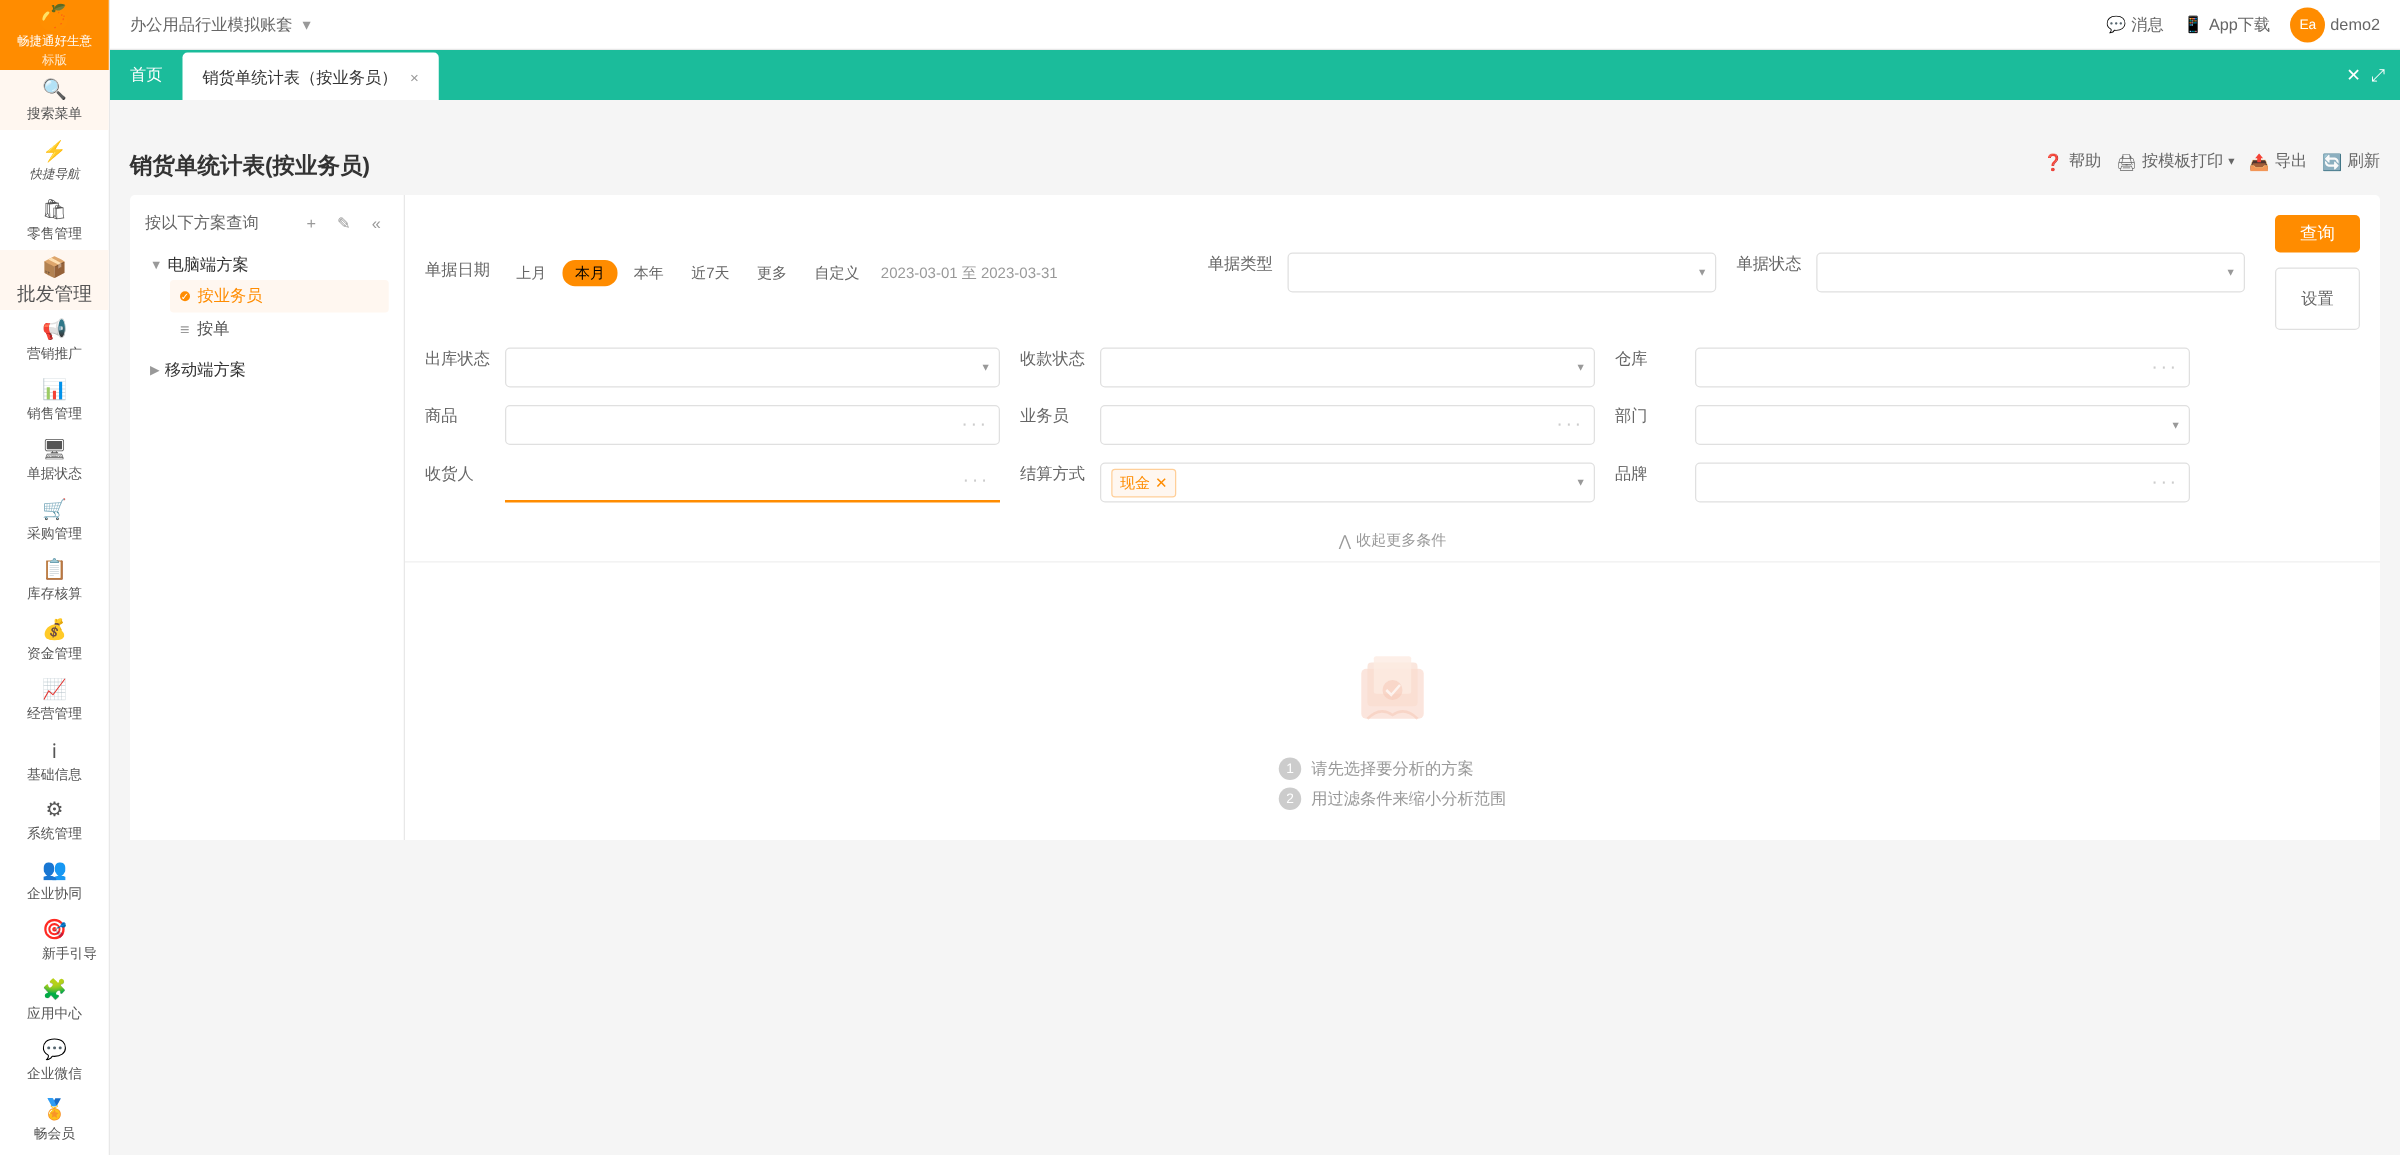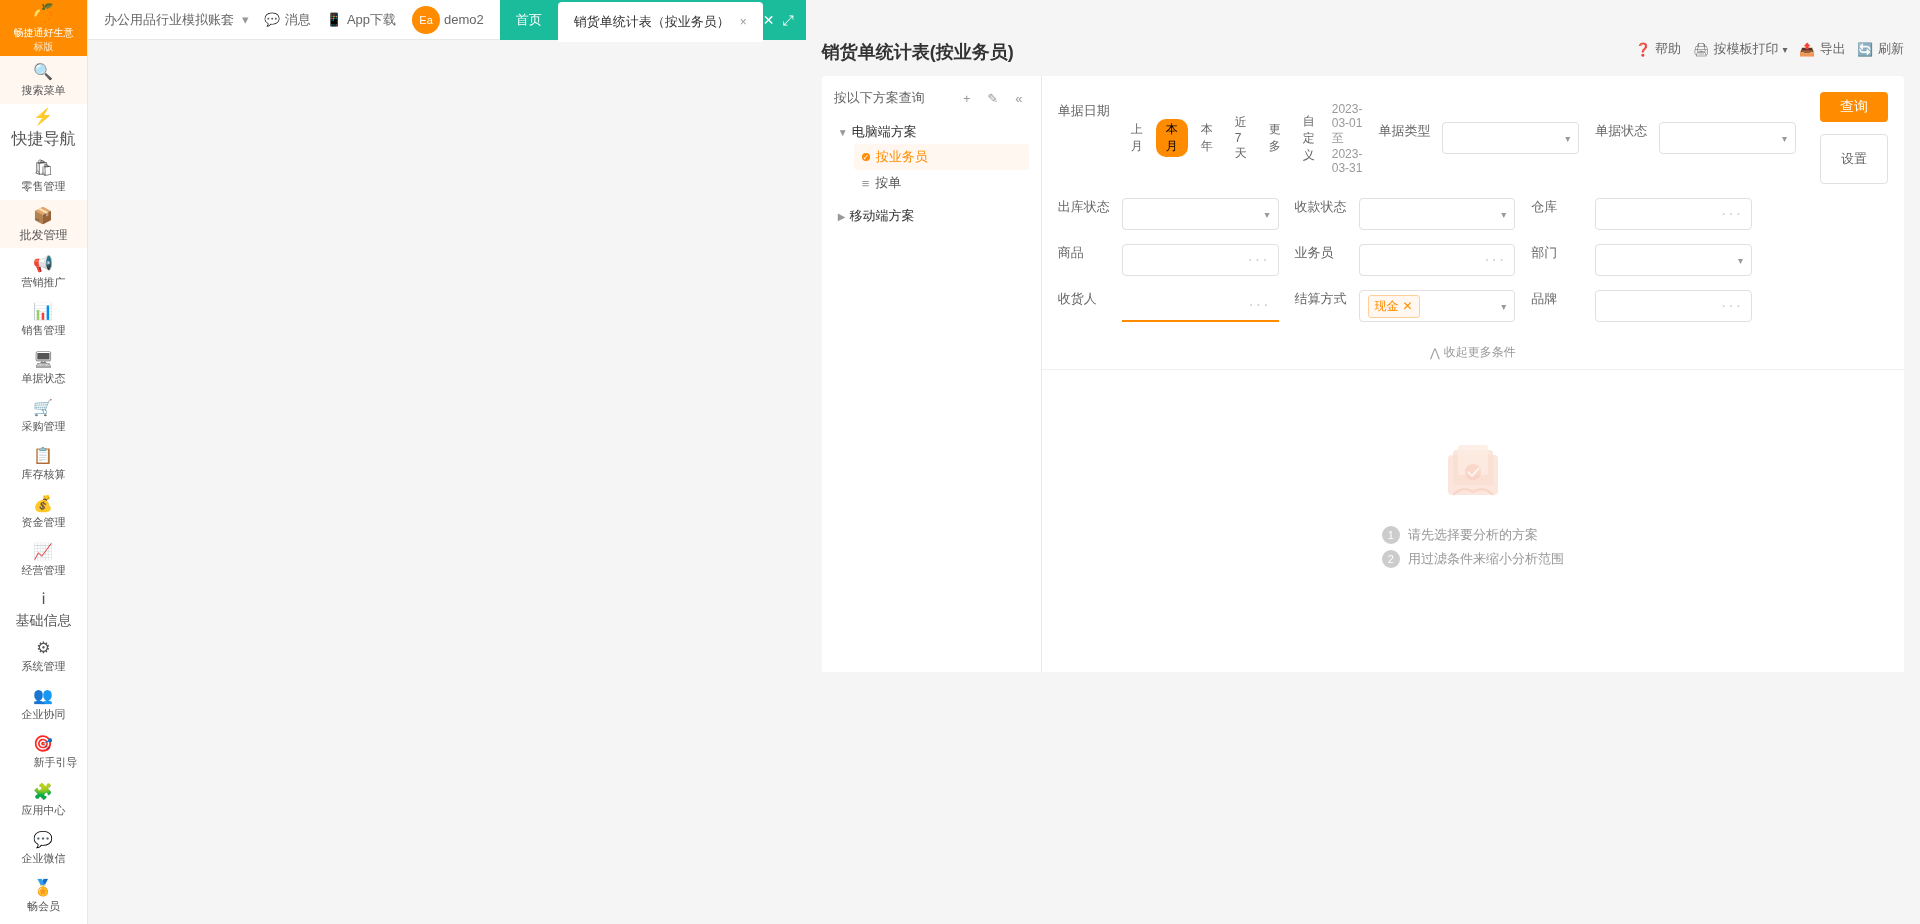--- a/index.html
+++ b/index.html
@@ -7,21 +7,21 @@
 
     
     .sidebar { width: 88px; background: #fff; border-right: 1px solid #e8e8e8; display: flex; flex-direction: column; align-items: center; padding-top: 0; height: 924px; overflow: hidden; }
     .sidebar-logo { width: 88px; height: 56px; background: #ff8c00; display: flex; flex-direction: column; align-items: center; justify-content: center; color: #fff; font-size: 11px; flex-shrink: 0; }
     .sidebar-logo-icon { font-size: 20px; margin-bottom: 2px; }
     .sidebar-search { color: #ff8c00; background: #fff7f0; }
     .sidebar-menu-item { width: 88px; height: 48px; display: flex; flex-direction: column; align-items: center; justify-content: center; cursor: pointer; color: #555; font-size: 12px; gap: 3px; }
     .sidebar-menu-item .icon { font-size: 16px; }
 
     
-    .main { flex: 1; display: flex; height: 672px; overflow: hidden; }
+    .main { flex: 1; display: flex; flex-direction: column; height: 672px; overflow: hidden; }
 
     
     .topbar { height: 40px; background: #fff; border-bottom: 1px solid #e8e8e8; display: flex; align-items: center; padding: 0 16px; gap: 16px; justify-content: space-between; }
     .topbar-left { display: flex; align-items: center; gap: 8px; color: #666; font-size: 13px; }
     .topbar-right { display: flex; align-items: center; gap: 16px; color: #666; font-size: 13px; }
     .topbar-right-item { display: flex; align-items: center; gap: 4px; cursor: pointer; }
     .user-avatar { width: 28px; height: 28px; border-radius: 50%; background: #ff8c00; display: flex; align-items: center; justify-content: center; color: #fff; font-size: 11px; }
 
     
     .tabbar { height: 40px; background: #1bbc9b; display: flex; align-items: center; padding: 0 0; }
@@ -97,29 +97,29 @@
     <div style="font-size:10px;text-align:center;line-height:1.2;font-family:Liberation Mono, monospace;">畅捷通好生意</div>
     <div style="font-size:10px;color:rgba(255,255,255,0.8);">标版</div>
   </div>
   <div id="sidebar-items-container">
       <div class="sidebar-menu-item sidebar-search">
         <span class="icon">🔍</span>
         <span style="font-size:11px;text-align:center;line-height:1.2;">搜索菜单</span>
       </div>
       <div class="sidebar-menu-item">
         <span class="icon">⚡</span>
-        <span style="font-size:16px;text-align:left;line-height:1.2;">快捷导航</span>
+        <span style="font-size:10px;text-align:left;line-height:1.2;font-style:italic;">快捷导航</span>
       </div>
       <div class="sidebar-menu-item">
         <span class="icon">🛍</span>
         <span style="font-size:11px;text-align:center;line-height:1.2;">零售管理</span>
       </div>
       <div class="sidebar-menu-item" style="background: rgb(255, 247, 240);">
         <span class="icon" style="color: rgb(255, 140, 0);">📦</span>
-        <span style="font-size:12px;text-align:center;line-height:1.2;">批发管理</span>
+        <span style="font-size:15px;text-align:center;line-height:1.2;">批发管理</span>
       </div>
       <div class="sidebar-menu-item">
         <span class="icon">📢</span>
         <span style="font-size:11px;text-align:center;line-height:1.2;">营销推广</span>
       </div>
       <div class="sidebar-menu-item">
         <span class="icon">📊</span>
         <span style="font-size:11px;text-align:center;line-height:1.2;">销售管理</span>
       </div>
       <div class="sidebar-menu-item">
@@ -137,21 +137,21 @@
       <div class="sidebar-menu-item">
         <span class="icon">💰</span>
         <span style="font-size:11px;text-align:center;line-height:1.2;">资金管理</span>
       </div>
       <div class="sidebar-menu-item">
         <span class="icon">📈</span>
         <span style="font-size:11px;text-align:center;line-height:1.2;">经营管理</span>
       </div>
       <div class="sidebar-menu-item">
         <span class="icon">ℹ</span>
-        <span style="font-size:14px;text-align:center;line-height:1.2;">基础信息</span>
+        <span style="font-size:11px;text-align:center;line-height:1.2;">基础信息</span>
       </div>
       <div class="sidebar-menu-item">
         <span class="icon">⚙</span>
         <span style="font-size:11px;text-align:center;line-height:1.2;">系统管理</span>
       </div>
       <div class="sidebar-menu-item">
         <span class="icon">👥</span>
         <span style="font-size:11px;text-align:center;line-height:1.2;">企业协同</span>
       </div>
       <div class="sidebar-menu-item">

